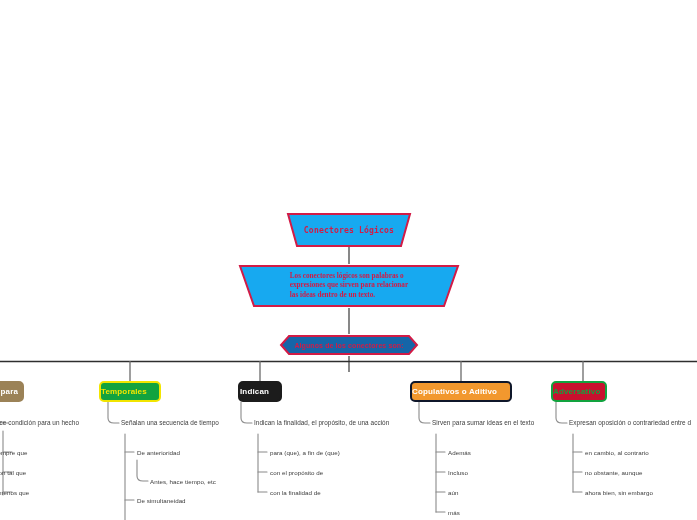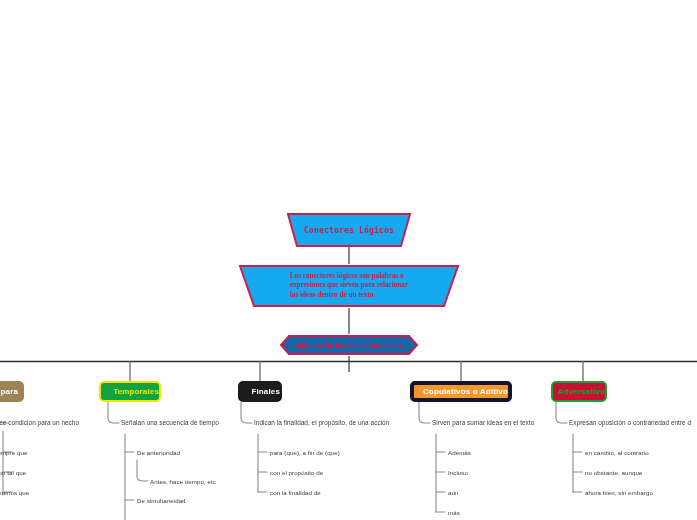--- a/index.html
+++ b/index.html
@@ -75,21 +75,21 @@
   }
 
   
   .branchBox {
     position: absolute;
     box-sizing: border-box;
     height: 21px;
     border-radius: 5px;
     display: flex;
     align-items: center;
-    justify-content: flex-end;
+    justify-content: flex-start;
     font-size: 8px;
     font-weight: 700;
     letter-spacing: .15px;
     white-space: nowrap;
     z-index: 3;
   }
 
   
   .branchHead {
     position: absolute;
@@ -218,36 +218,36 @@
     <span>De anterioridad</span>
   </div>
   <div class="subItem lvl3" style="left:150px; top:478px;">
     <span>Antes, hace tiempo, etc</span>
   </div>
   <div class="subItem" style="left:137px; top:497px;">
     <span>De simultaneidad</span>
   </div>
 
   <div class="branchBox" style="left:238px; top:381px; width:44px; background:#1c1c1c; border:2px solid #1c1c1c; color:#ffffff;">
-    <span>Finales</span>
+    <span>Indican</span>
   </div>
   <div class="branchHead" style="left:254px; top:419px;">
     <span>Indican la finalidad, el propósito, de una acción</span>
   </div>
   <div class="subItem" style="left:270px; top:449px;">
     <span>para (que), a fin de (que)</span>
   </div>
   <div class="subItem" style="left:270px; top:469px;">
     <span>con el propósito de</span>
   </div>
   <div class="subItem" style="left:270px; top:489px;">
     <span>con la finalidad de</span>
   </div>
 
-  <div class="branchBox" style="left:410px; top:381px; width:102px; background:#f2982e; border:4px solid #0f172a; color:#ffffff;">
+  <div class="branchBox" style="left:410px; top:381px; width:102px; background:#f2982e; border:2px solid #0f172a; color:#ffffff;">
     <span>Copulativos o Aditivo</span>
   </div>
   <div class="branchHead" style="left:432px; top:419px;">
     <span>Sirven para sumar ideas en el texto</span>
   </div>
   <div class="subItem" style="left:448px; top:449px;">
     <span>Además</span>
   </div>
   <div class="subItem" style="left:448px; top:469px;">
     <span>Incluso</span>

